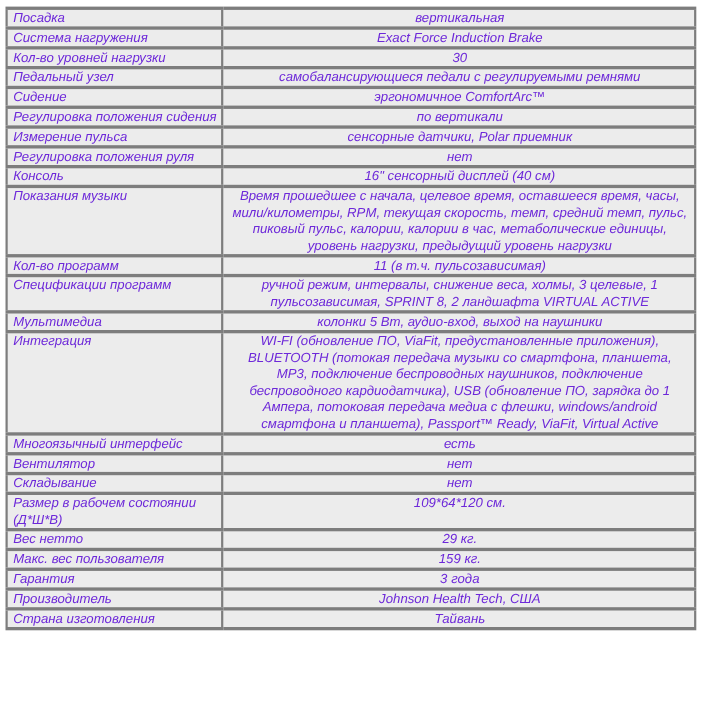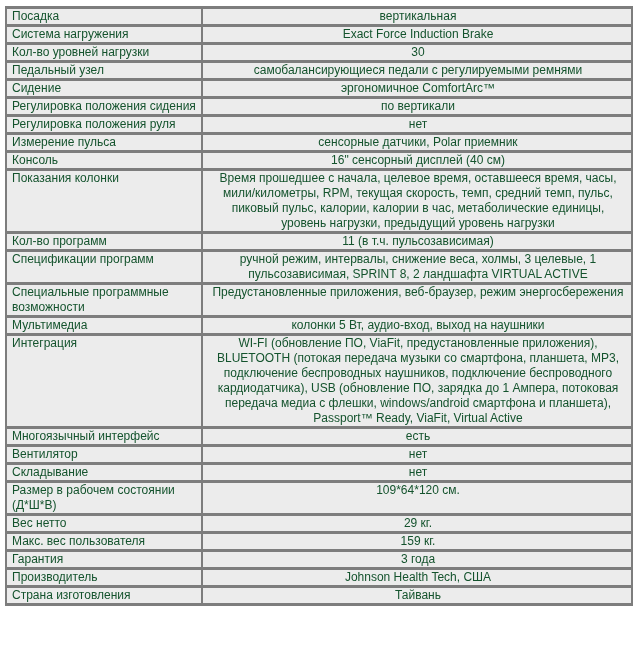--- a/index.html
+++ b/index.html
@@ -15,26 +15,27 @@
     table-layout: fixed;
     width: 628px;
     margin: 6px 0 0 5px;
     font-family: "Liberation Sans", sans-serif;
   }
   table.spec-table td {
     border-style: solid;
     border-color: #7d7d7d;
     border-width: 3px 2px;
     background: #ececec;
-    color: #14532d;
+    color: #6d28d9;
     font-size: 12px;
     line-height: 15px;
     vertical-align: top;
     word-wrap: break-word;
     padding: 0 4px 0 5px;
+    font-style: italic;
   }
   table.spec-table td.value {
     padding: 0 6px 0 8px;
     text-align: center;
   }
   col.label-col { width: 196px; }
 </style>
 </head>
 <body>
 
@@ -62,46 +63,42 @@
       </tr>
       <tr>
         <td class="label">Сидение</td>
         <td class="value">эргономичное ComfortArc™</td>
       </tr>
       <tr>
         <td class="label">Регулировка положения сидения</td>
         <td class="value">по вертикали</td>
       </tr>
       <tr>
+        <td class="label">Измерение пульса</td>
+        <td class="value">сенсорные датчики, Polar приемник</td>
+      </tr>
+      <tr>
         <td class="label">Регулировка положения руля</td>
         <td class="value">нет</td>
-      </tr>
-      <tr>
-        <td class="label">Измерение пульса</td>
-        <td class="value">сенсорные датчики, Polar приемник</td>
       </tr>
       <tr>
         <td class="label">Консоль</td>
         <td class="value">16" сенсорный дисплей (40 см)</td>
       </tr>
       <tr>
-        <td class="label">Показания колонки</td>
+        <td class="label">Показания музыки</td>
         <td class="value">Время прошедшее с начала, целевое время, оставшееся время, часы, мили/километры, RPM, текущая скорость, темп, средний темп, пульс, пиковый пульс, калории, калории в час, метаболические единицы, уровень нагрузки, предыдущий уровень нагрузки</td>
       </tr>
       <tr>
         <td class="label">Кол-во программ</td>
         <td class="value">11 (в т.ч. пульсозависимая)</td>
       </tr>
       <tr>
         <td class="label">Спецификации программ</td>
         <td class="value">ручной режим, интервалы, снижение веса, холмы, 3 целевые, 1 пульсозависимая, SPRINT 8, 2 ландшафта VIRTUAL ACTIVE</td>
-      </tr>
-      <tr>
-        <td class="label">Специальные программные возможности</td>
-        <td class="value">Предустановленные приложения, веб-браузер, режим энергосбережения</td>
       </tr>
       <tr>
         <td class="label">Мультимедиа</td>
         <td class="value">колонки 5 Вт, аудио-вход, выход на наушники</td>
       </tr>
       <tr>
         <td class="label">Интеграция</td>
         <td class="value">WI-FI (обновление ПО, ViaFit, предустановленные приложения), BLUETOOTH (потокая передача музыки со смартфона, планшета, MP3, подключение беспроводных наушников, подключение беспроводного кардиодатчика), USB (обновление ПО, зарядка до 1 Ампера, потоковая передача медиа с флешки, windows/android смартфона и планшета), Passport™ Ready, ViaFit, Virtual Active</td>
       </tr>
       <tr>

